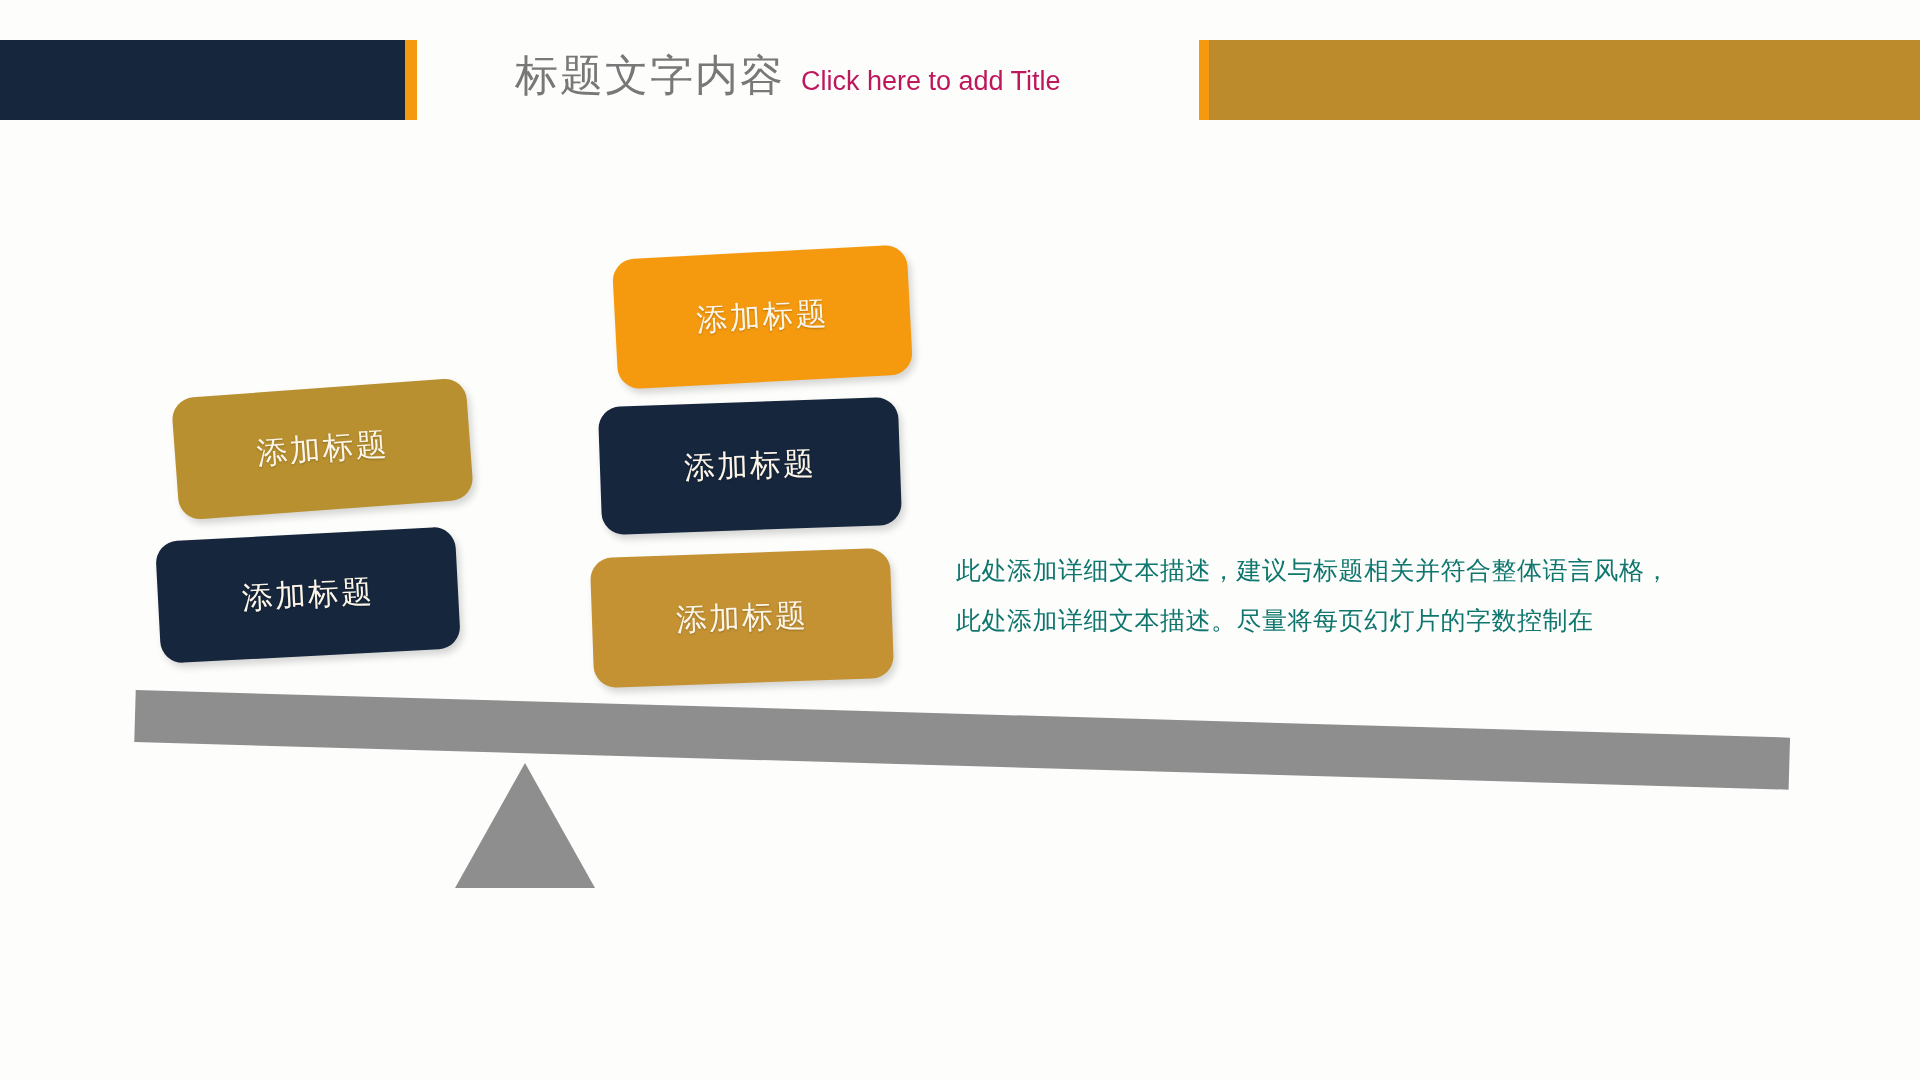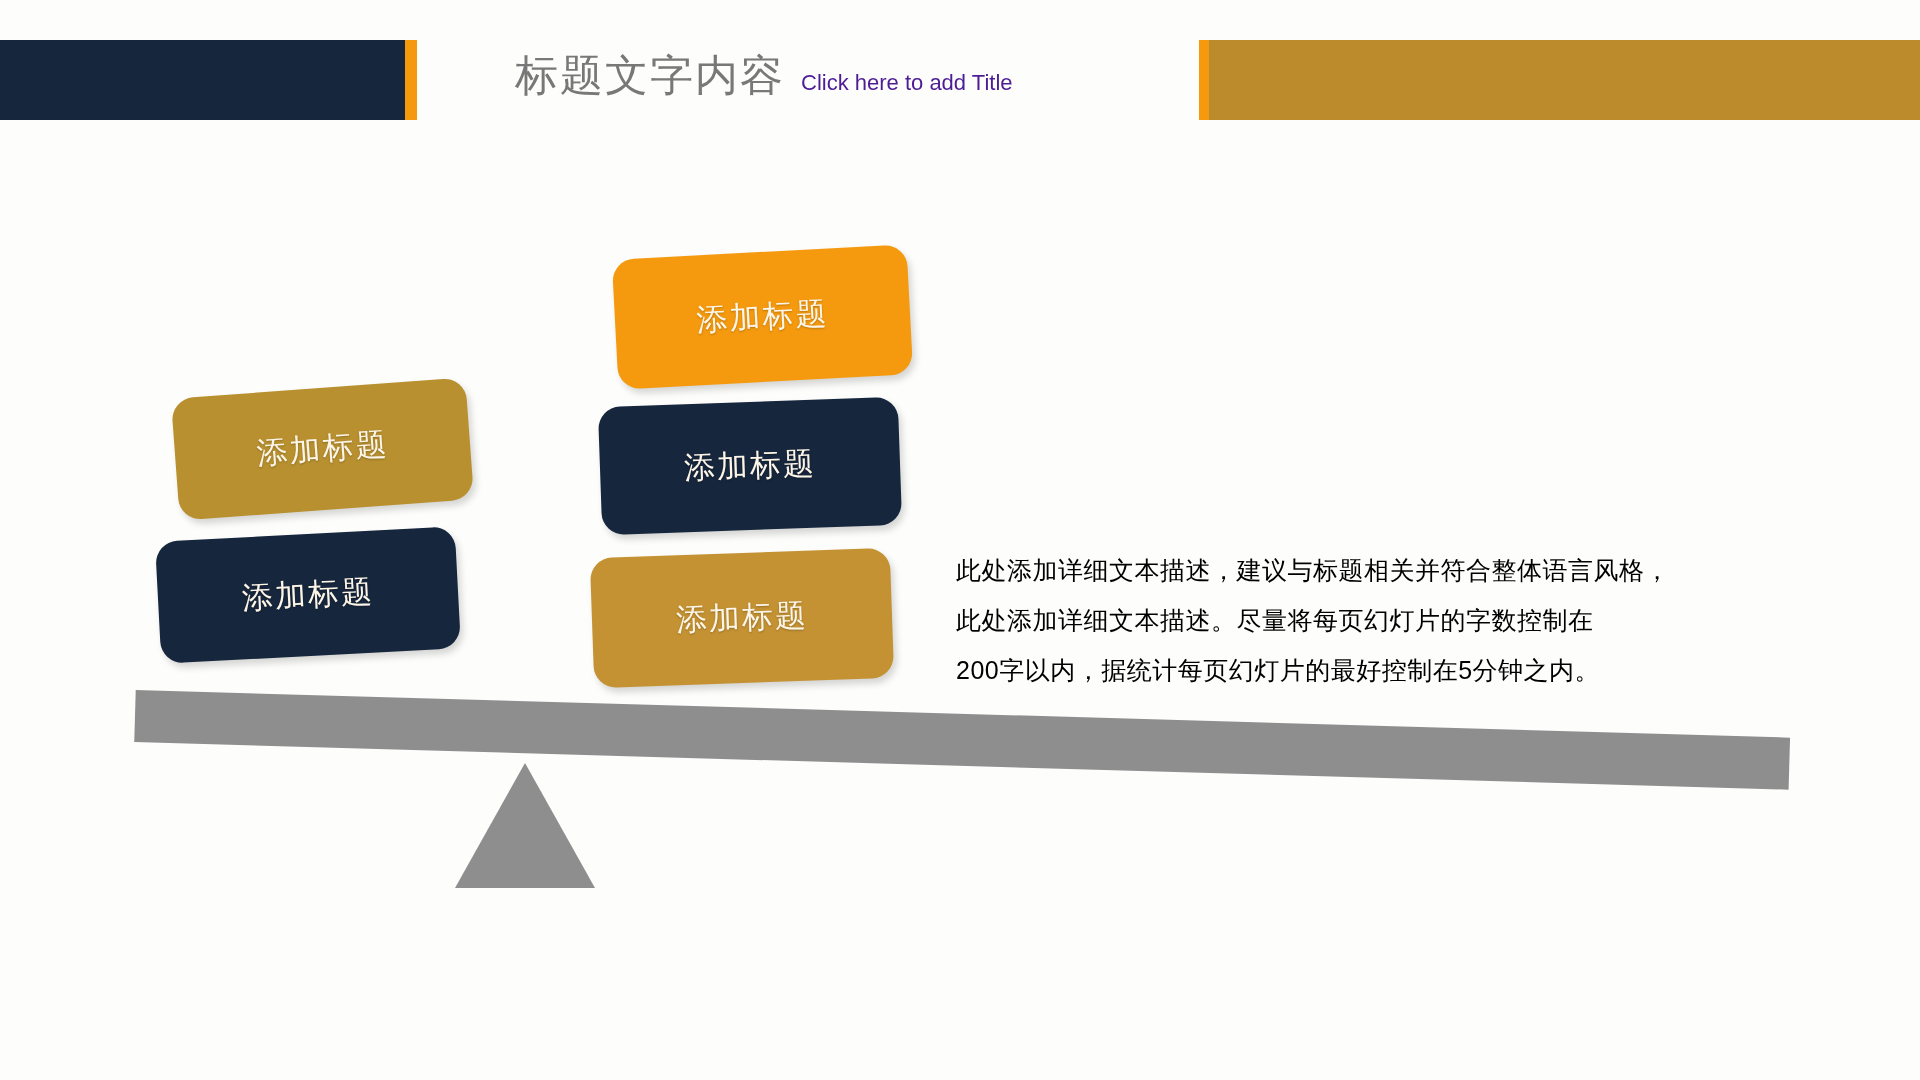--- a/index.html
+++ b/index.html
@@ -65,22 +65,22 @@
     align-items: baseline;
     white-space: nowrap;
   }
   .title-cn {
     font-size: 43px;
     color: #787878;
     letter-spacing: 2px;
     font-weight: 400;
   }
   .title-en {
-    font-size: 22px;
-    color: #4c1d95;
+    font-size: 27px;
+    color: #be185d;
     margin-left: 16px;
     font-weight: 400;
   }
 
   
   .box {
     position: absolute;
     border-radius: 22px;
     display: flex;
     align-items: center;
@@ -139,21 +139,21 @@
   }
 
   
   .description {
     position: absolute;
     left: 956px;
     top: 545px;
     width: 780px;
     font-size: 25px;
     line-height: 50px;
-    color: #000000;
+    color: #0f766e;
     letter-spacing: 0.5px;
   }
   .description p { margin: 0; }
 
   
   .seesaw-plank {
     position: absolute;
     left: 135px;
     top: 690px;
     width: 1655px;
@@ -204,17 +204,16 @@
   <span class="box-label">添加标题</span>
 </div>
 
 <div class="box box-m-bottom">
   <span class="box-label">添加标题</span>
 </div>
 
 <div class="description">
   <p>此处添加详细文本描述，建议与标题相关并符合整体语言风格，</p>
   <p>此处添加详细文本描述。尽量将每页幻灯片的字数控制在</p>
-  <p>200字以内，据统计每页幻灯片的最好控制在5分钟之内。</p>
 </div>
 
 <div class="seesaw-plank"></div>
 <div class="fulcrum"></div>
 
 </body></html>

